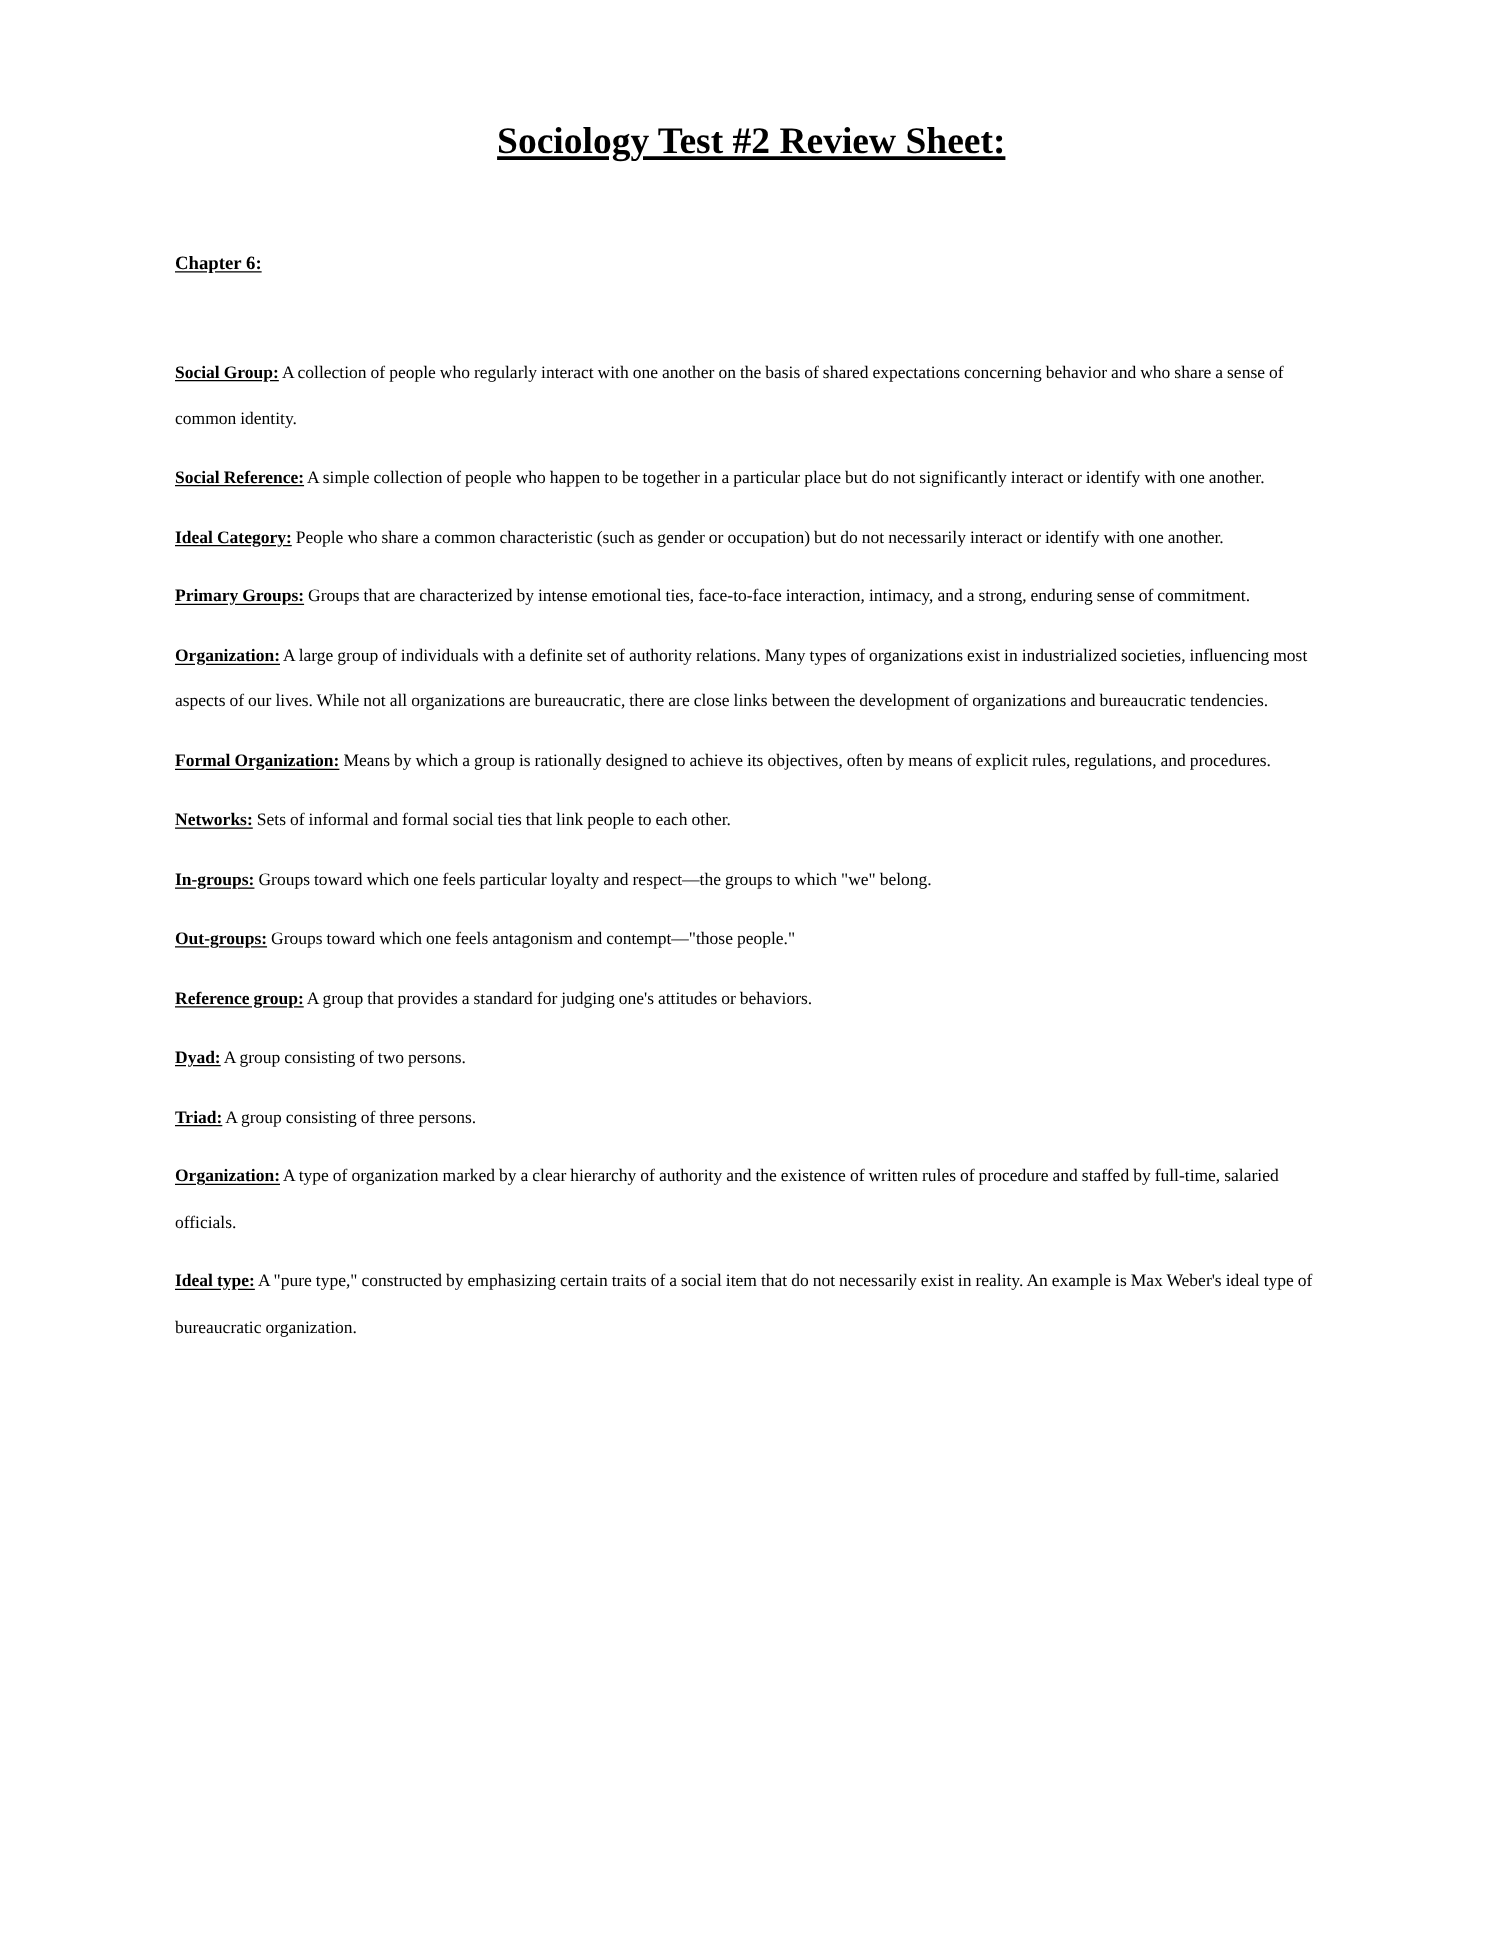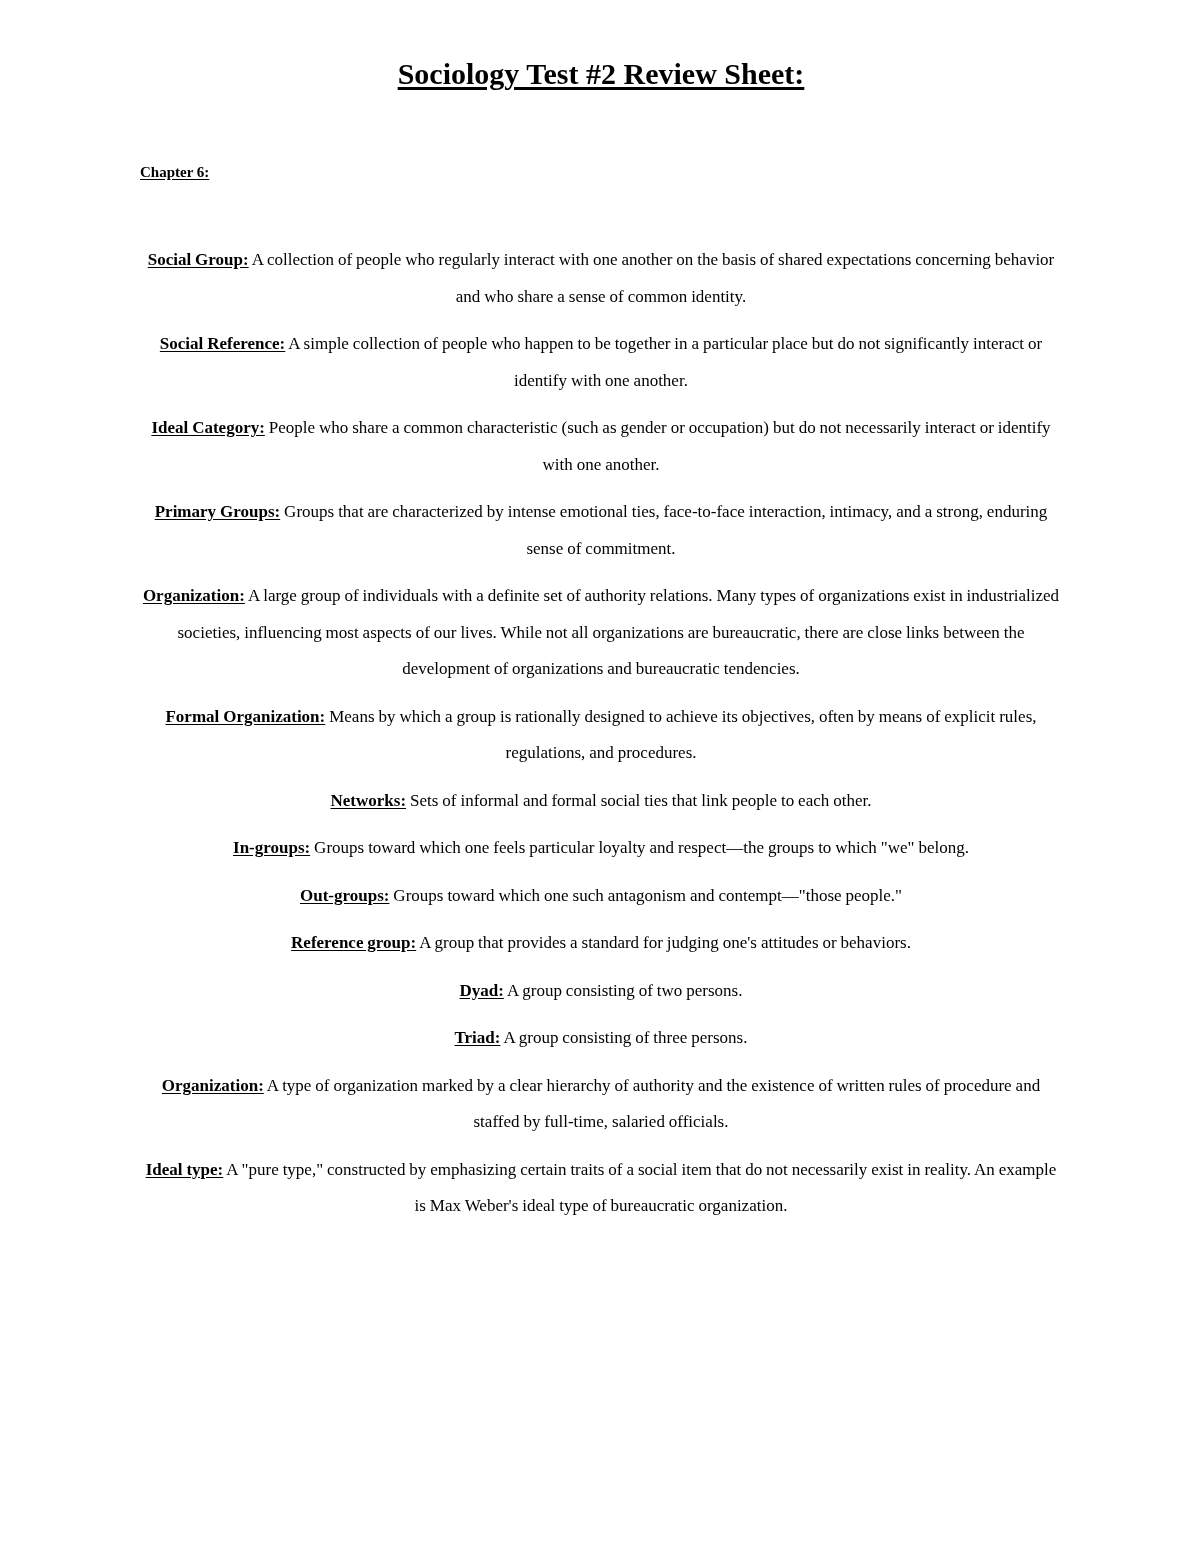--- a/index.html
+++ b/index.html
@@ -29,21 +29,21 @@
     left: 140px;
     top: 0;
     width: 922px;
   }
   .doc-title {
     text-align: center;
     font-size: 30px;
     font-weight: bold;
     line-height: 36px;
     margin: 0;
-    padding-top: 56px;
+    padding-top: 95px;
     letter-spacing: 0px;
   }
   .doc-title span {
     text-decoration: underline;
     text-underline-offset: 3px;
   }
   .chapter-heading {
     font-size: 15px;
     font-weight: bold;
     line-height: 36px;
@@ -54,24 +54,24 @@
     text-decoration: underline;
     text-underline-offset: 2px;
   }
   .entries {
     margin: 0;
     padding: 0;
     list-style: none;
     padding-top: 52px;
   }
   .entry {
-    font-size: 17px;
+    font-size: 14px;
     line-height: 36.5px;
     margin: 0 0 11px 0;
-    text-align: center;
+    text-align: left;
     word-spacing: -0.3px;
   }
   .entry .term {
     font-weight: bold;
     text-decoration: underline;
     text-underline-offset: 2px;
   }
   .entry .definition {
     font-weight: normal;
   }
@@ -88,21 +88,21 @@
 
     <div class="entries">
       <p class="entry"><span class="term">Social Group:</span><span class="definition"> A collection of people who regularly interact with one another on the basis of shared expectations concerning behavior and who share a sense of common identity.</span></p>
       <p class="entry"><span class="term">Social Reference:</span><span class="definition"> A simple collection of people who happen to be together in a particular place but do not significantly interact or identify with one another.</span></p>
       <p class="entry"><span class="term">Ideal Category:</span><span class="definition"> People who share a common characteristic (such as gender or occupation) but do not necessarily interact or identify with one another.</span></p>
       <p class="entry"><span class="term">Primary Groups:</span><span class="definition"> Groups that are characterized by intense emotional ties, face-to-face interaction, intimacy, and a strong, enduring sense of commitment.</span></p>
       <p class="entry"><span class="term">Organization:</span><span class="definition"> A large group of individuals with a definite set of authority relations. Many types of organizations exist in industrialized societies, influencing most aspects of our lives. While not all organizations are bureaucratic, there are close links between the development of organizations and bureaucratic tendencies.</span></p>
       <p class="entry"><span class="term">Formal Organization:</span><span class="definition"> Means by which a group is rationally designed to achieve its objectives, often by means of explicit rules, regulations, and procedures.</span></p>
       <p class="entry"><span class="term">Networks:</span><span class="definition"> Sets of informal and formal social ties that link people to each other.</span></p>
       <p class="entry"><span class="term">In-groups:</span><span class="definition"> Groups toward which one feels particular loyalty and respect—the groups to which "we" belong.</span></p>
-      <p class="entry"><span class="term">Out-groups:</span><span class="definition"> Groups toward which one such antagonism and contempt—"those people."</span></p>
+      <p class="entry"><span class="term">Out-groups:</span><span class="definition"> Groups toward which one feels antagonism and contempt—"those people."</span></p>
       <p class="entry"><span class="term">Reference group:</span><span class="definition"> A group that provides a standard for judging one's attitudes or behaviors.</span></p>
       <p class="entry"><span class="term">Dyad:</span><span class="definition"> A group consisting of two persons.</span></p>
       <p class="entry"><span class="term">Triad:</span><span class="definition"> A group consisting of three persons.</span></p>
       <p class="entry"><span class="term">Organization:</span><span class="definition"> A type of organization marked by a clear hierarchy of authority and the existence of written rules of procedure and staffed by full-time, salaried officials.</span></p>
       <p class="entry"><span class="term">Ideal type:</span><span class="definition"> A "pure type," constructed by emphasizing certain traits of a social item that do not necessarily exist in reality. An example is Max Weber's ideal type of bureaucratic organization.</span></p>
     </div>
 
   </div>
 </div>
 

